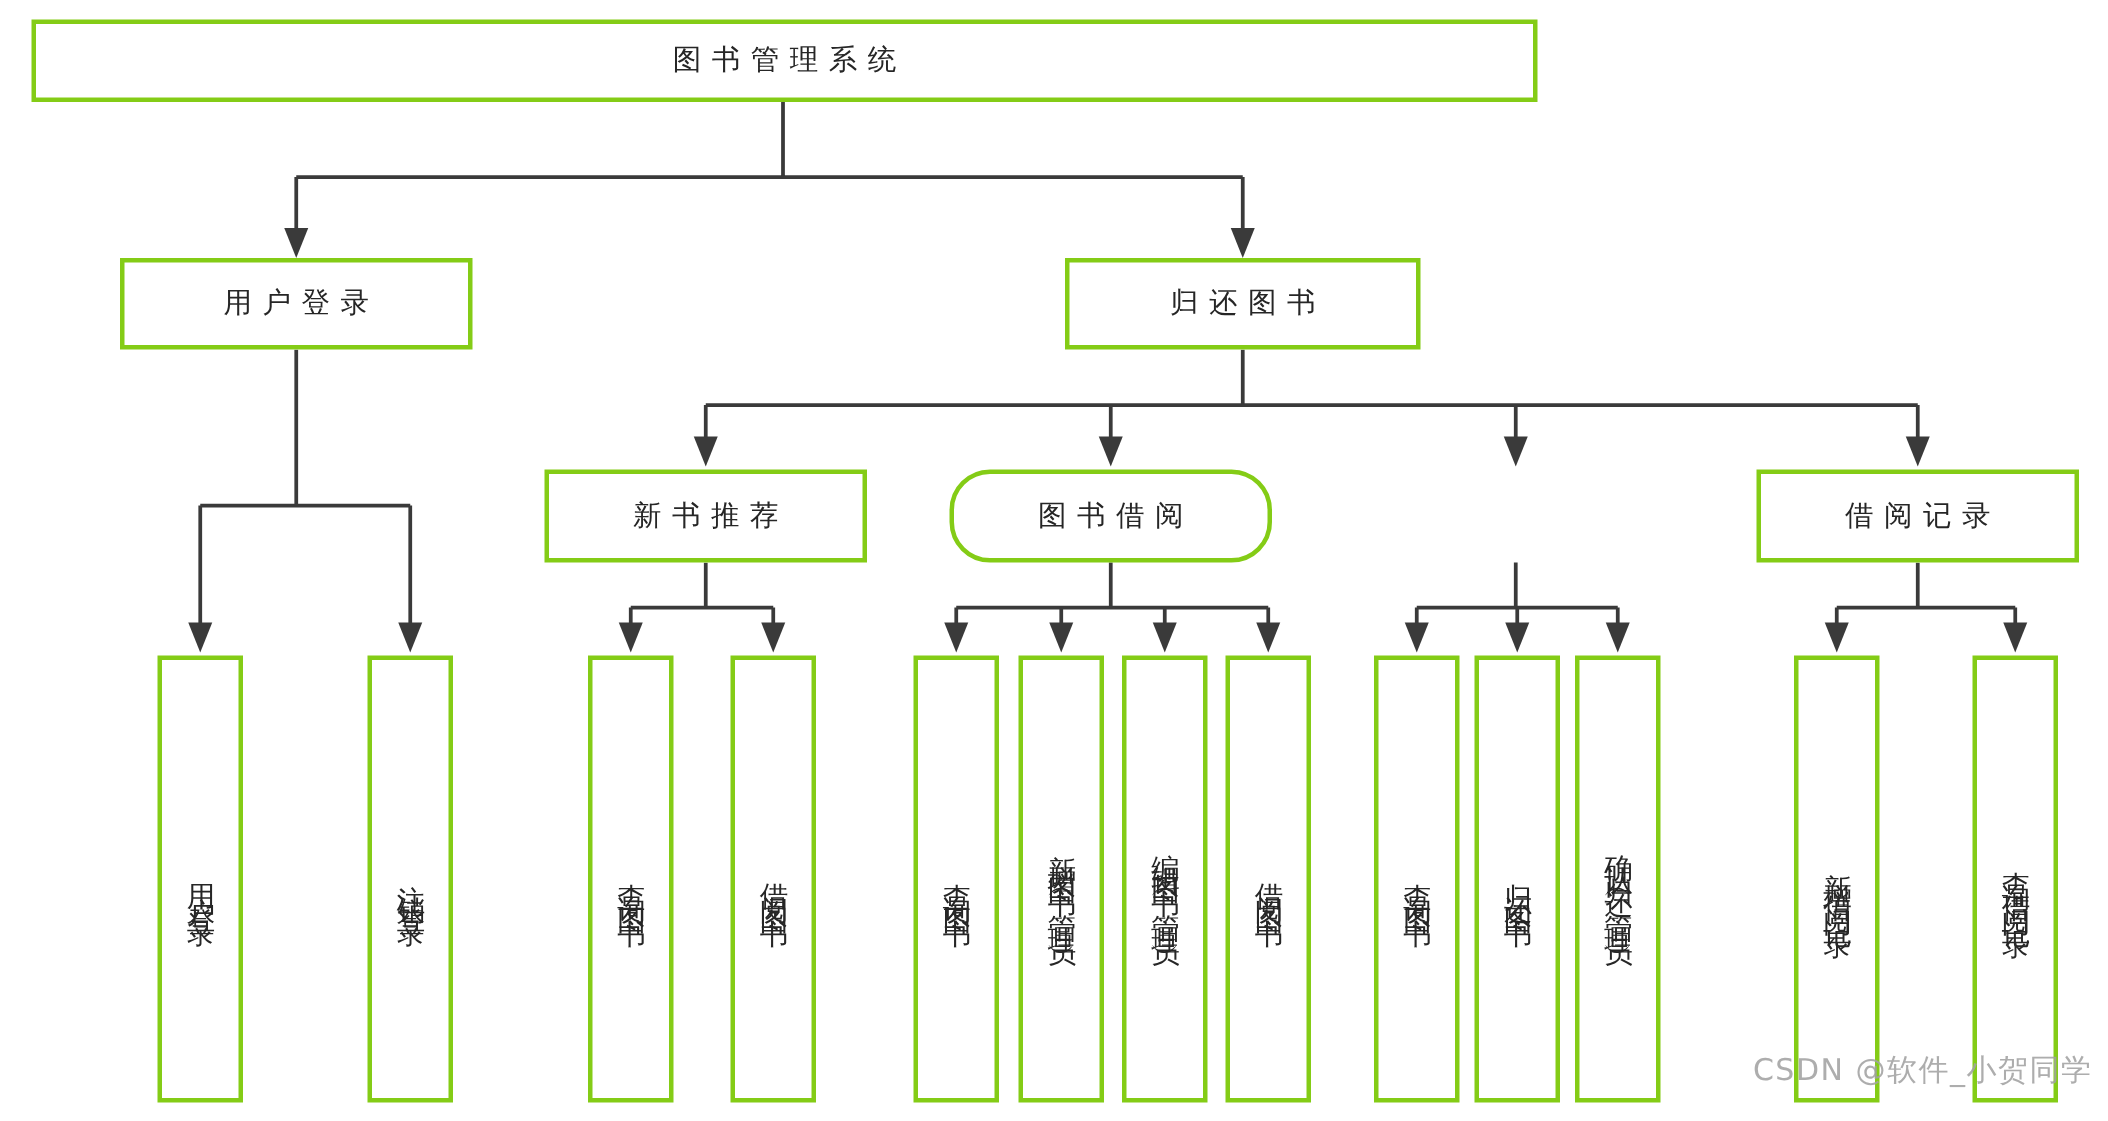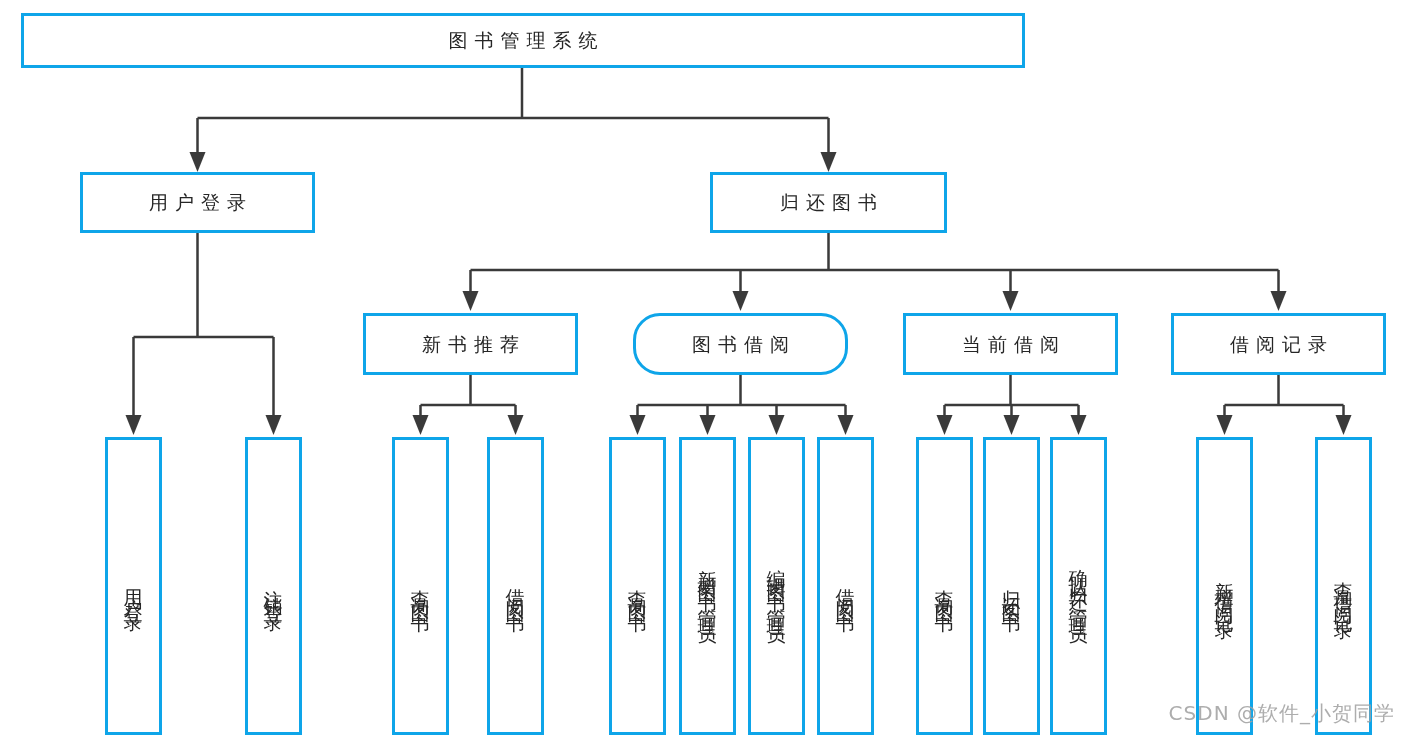--- a/index.html
+++ b/index.html
@@ -7,21 +7,21 @@
     position:relative;
     width:1405px;height:747px;
     background:#ffffff;
     font-family:"DejaVu Sans","Liberation Sans",sans-serif;
     overflow:hidden;
   }
   .connectors{position:absolute;left:0;top:0;z-index:0;}
   .box{
     position:absolute;
     background:#ffffff;
-    border:3px solid #0ea5e9;
+    border:3px solid #84cc16;
     box-sizing:border-box;
     display:flex;align-items:center;justify-content:center;
     color:#262626;
     z-index:1;
   }
   .hbox .txt{
     font-size:19px;
     letter-spacing:7px;
     margin-right:-7px;
     white-space:nowrap;
@@ -117,23 +117,20 @@
   <div class="box hbox l2-b">
     <span class="txt">归还图书</span>
   </div>
 
   <div class="box hbox l3 l3-0">
     <span class="txt">新书推荐</span>
   </div>
   <div class="box hbox l3 l3-1">
     <span class="txt">图书借阅</span>
   </div>
-  <div class="box hbox l3 l3-2">
-    <span class="txt">当前借阅</span>
-  </div>
   <div class="box hbox l3 l3-3">
     <span class="txt">借阅记录</span>
   </div>
 
   <div class="box leaf lf-0">
     <span class="txt">用户登录</span>
   </div>
   <div class="box leaf lf-1">
     <span class="txt">注销登录</span>
   </div>

